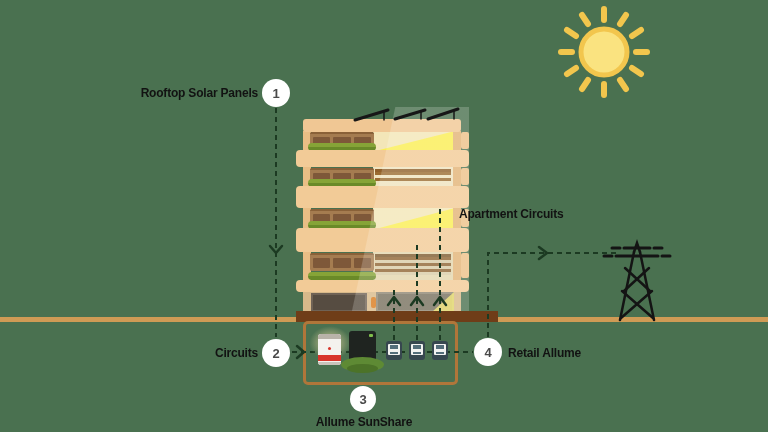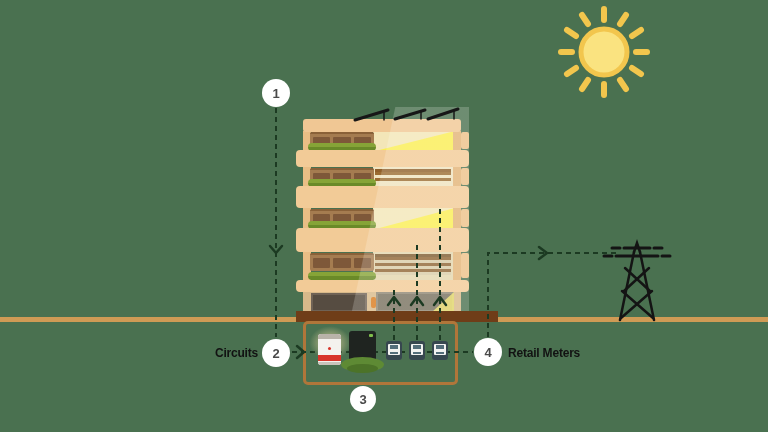--- a/index.html
+++ b/index.html
@@ -236,16 +236,19 @@
   <div class="abs circle" style="left:262px;top:339px;">
       <span>2</span>
     </div>
   <div class="abs circle" style="left:350px;top:386px;width:26px;height:26px;">
       <span>3</span>
     </div>
   <div class="abs circle" style="left:474px;top:338px;">
       <span>4</span>
     </div>
 
+  <div class="abs lbl" style="left:140px;top:86px;width:118px;text-align:right;">Rooftop Solar Panels</div>
   <div class="abs lbl" style="left:200px;top:346px;width:58px;text-align:right;">Circuits</div>
-  <div class="abs lbl" style="left:508px;top:346px;">Retail Meters</div>
+  <div class="abs lbl" style="left:302px;top:415px;width:124px;text-align:center;">Allume SunShare</div>
+  <div class="abs lbl" style="left:508px;top:346px;">Retail Allume</div>
+  <div class="abs lbl" style="left:459px;top:207px;">Apartment Circuits</div>
 
 </div>
 
 </body></html>

